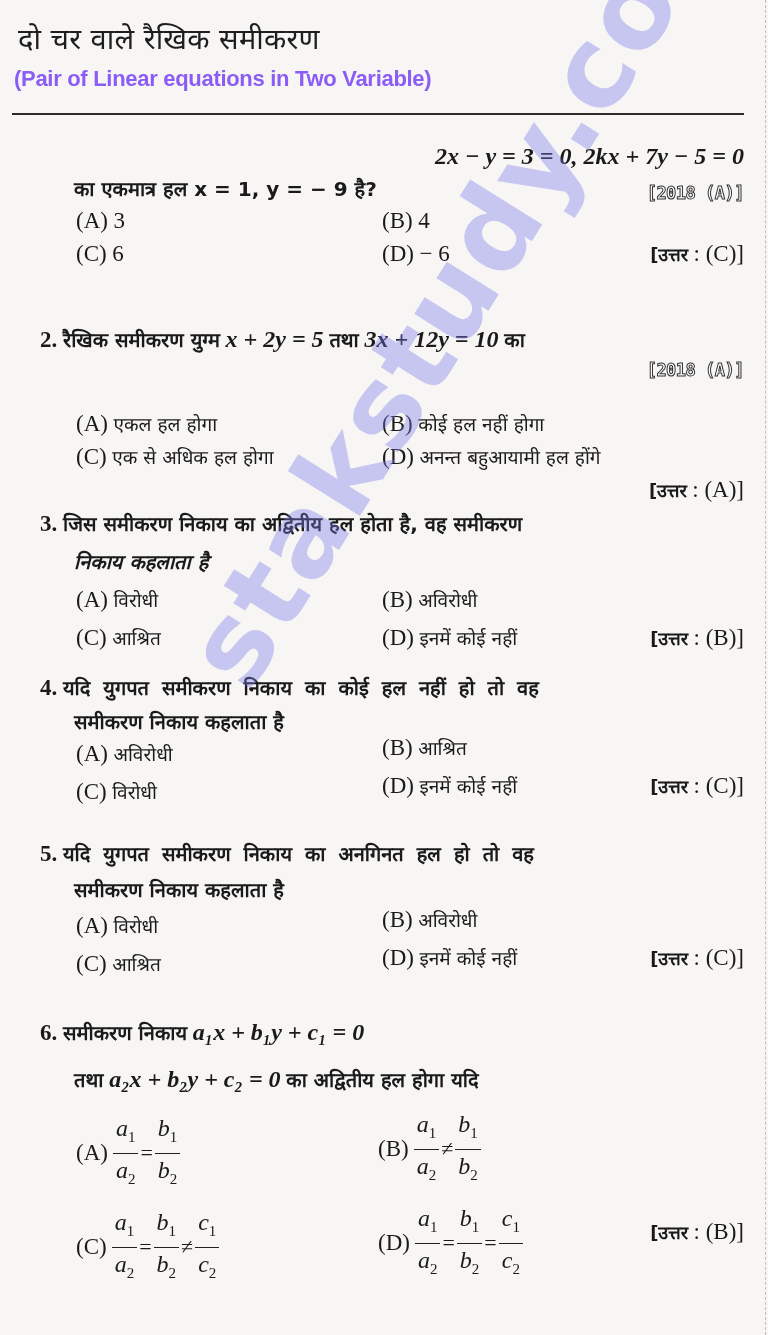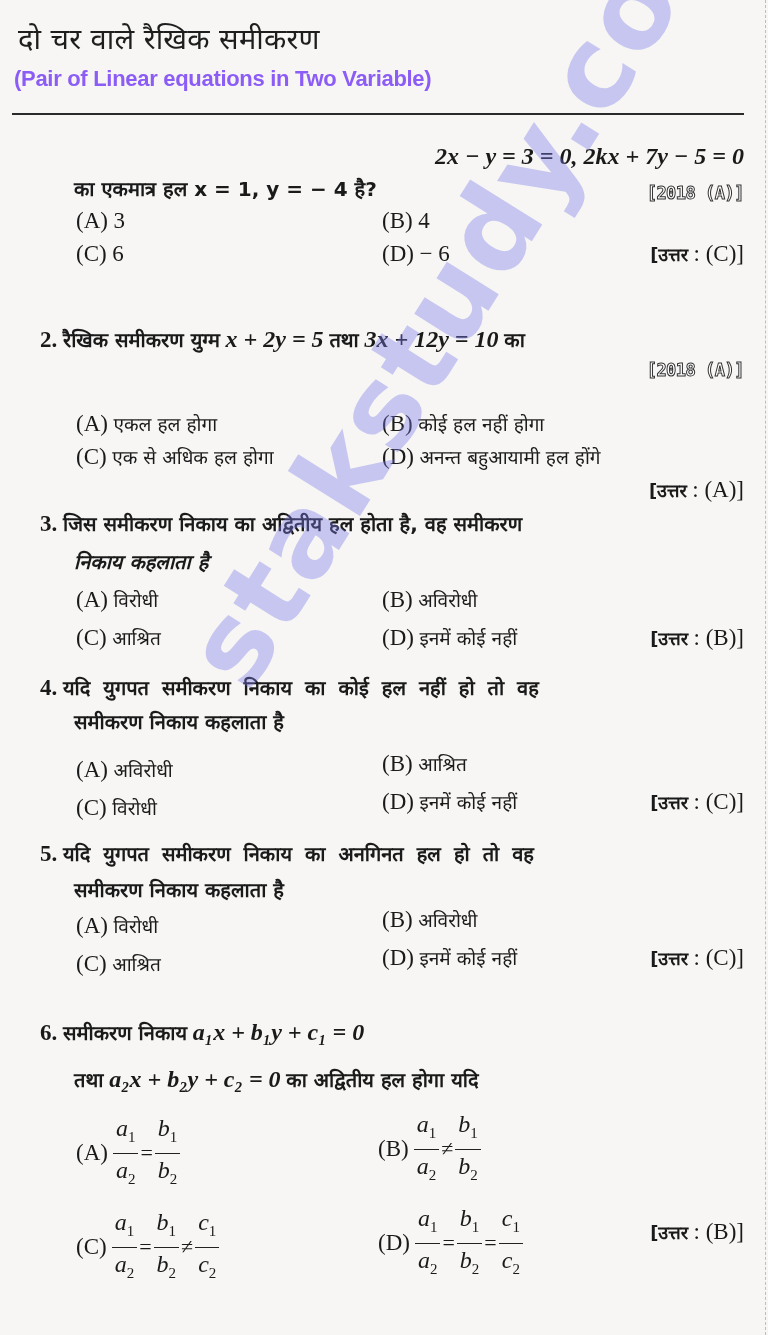--- a/index.html
+++ b/index.html
@@ -71,21 +71,21 @@
 
   <div class="title-hi">दो चर वाले रैखिक समीकरण</div>
   <div class="title-en">(Pair of Linear equations in Two Variable)</div>
   <div class="rule"></div>
 
   <div class="q" style="top:140px;">
     <div class="qline" style="text-align:right; padding-left:40px;">
       <span class="math">2x − y = 3 = 0, 2kx + 7y − 5 = 0</span>
     </div>
     <div class="qline indent">
-      <span class="qtext">का एकमात्र हल x = 1, y = − 4 है?</span>
+      <span class="qtext">का एकमात्र हल x = 1, y = − 9 है?</span>
       <span class="tag" style="top:4px;">[2018 (A)]</span>
     </div>
     <div class="opts" style="margin-top:0;">
       <div class="opt-row">
         <div class="opt optA"><span class="lab">(A)</span> <span class="valn">3</span></div>
         <div class="opt optB"><span class="lab">(B)</span> <span class="valn">4</span></div>
       </div>
       <div class="opt-row">
         <div class="opt optA"><span class="lab">(C)</span> <span class="valn">6</span></div>
         <div class="opt optB"><span class="lab">(D)</span> <span class="valn">− 6</span></div>
@@ -143,21 +143,21 @@
   </div>
 
   <div class="q" style="top:672px;">
     <div class="qline">
       <span class="qnum">4.</span>
       <span class="qtext" style="word-spacing:6px;">यदि युगपत समीकरण  निकाय का कोई हल नहीं हो तो वह</span>
     </div>
     <div class="qline indent" style="margin-top:2px;">
       <span class="qtext">समीकरण निकाय कहलाता है</span>
     </div>
-    <div class="opts" style="margin-top:16px;">
+    <div class="opts" style="margin-top:0;">
       <div class="opt-row" style="height:38px;">
         <div class="opt optA"><span class="lab">(A)</span> <span class="val">अविरोधी</span></div>
         <div class="opt optB" style="top:-6px;"><span class="lab">(B)</span> <span class="val">आश्रित</span></div>
       </div>
       <div class="opt-row">
         <div class="opt optA"><span class="lab">(C)</span> <span class="val">विरोधी</span></div>
         <div class="opt optB" style="top:-6px;"><span class="lab">(D)</span> <span class="val">इनमें कोई नहीं</span></div>
         <div class="ans" style="top:-6px;"><span class="ans-hi">[उत्तर</span> <span class="ans-v">: (C)]</span></div>
       </div>
     </div>

